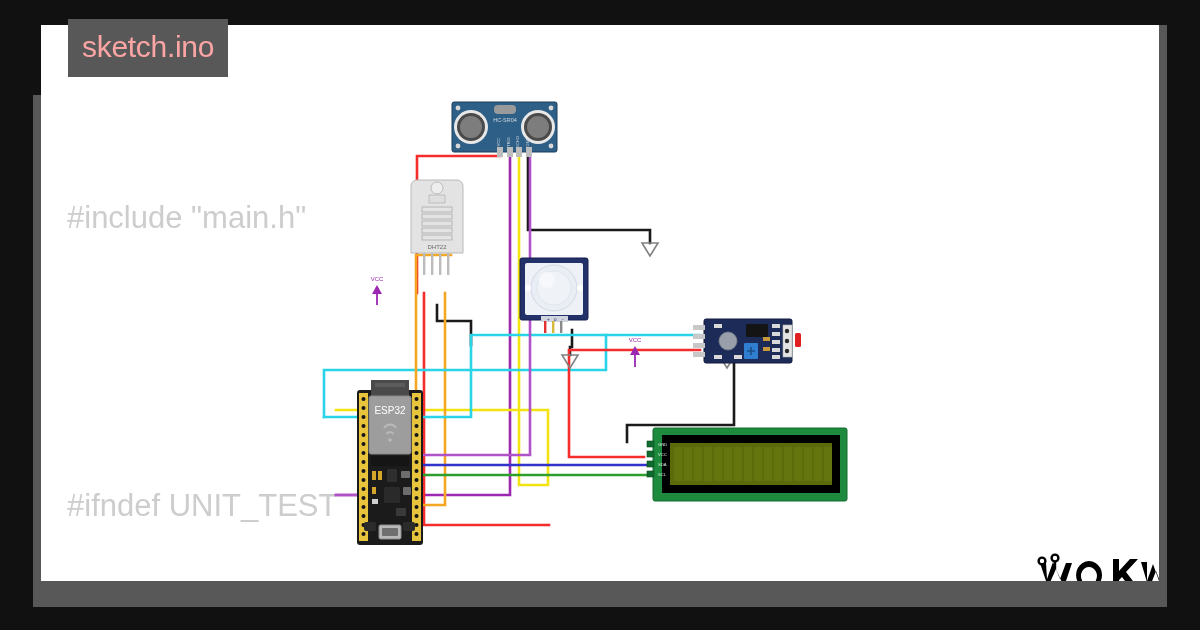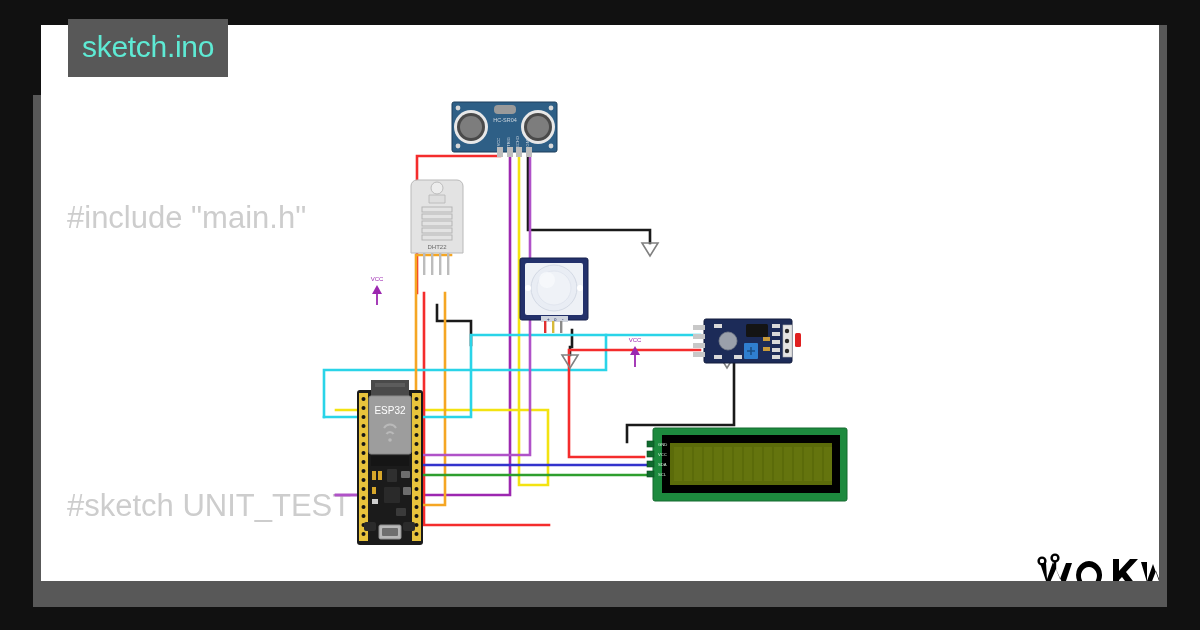--- a/index.html
+++ b/index.html
@@ -25,21 +25,21 @@
     width: 1118px; height: 556px;
     background: #ffffff;
     overflow: hidden;
   }
 
   
   .file-tab {
     position: absolute;
     left: 68px; top: 19px;
     background: #585858;
-    color: #5eead4;
+    color: #fca5a5;
     font-size: 30px;
     line-height: 30px;
     padding: 13px 14px 15px 14px;
     letter-spacing: -0.3px;
     z-index: 40;
     font-family: "Liberation Sans", sans-serif;
     text-align: right;
   }
 
   
@@ -76,21 +76,21 @@
 
   <div class="frame-left"></div>
   <div class="frame-right"></div>
   <div class="frame-bottom"></div>
 
   <div class="canvas">
 
     <div class="code">
       <span class="ln">#include "main.h"</span>
       <span class="ln blank"></span>
-      <span class="ln">#sketch UNIT_TEST</span>
+      <span class="ln">#ifndef UNIT_TEST</span>
       
       
       
       
       
       
       
       
     </div>
 

